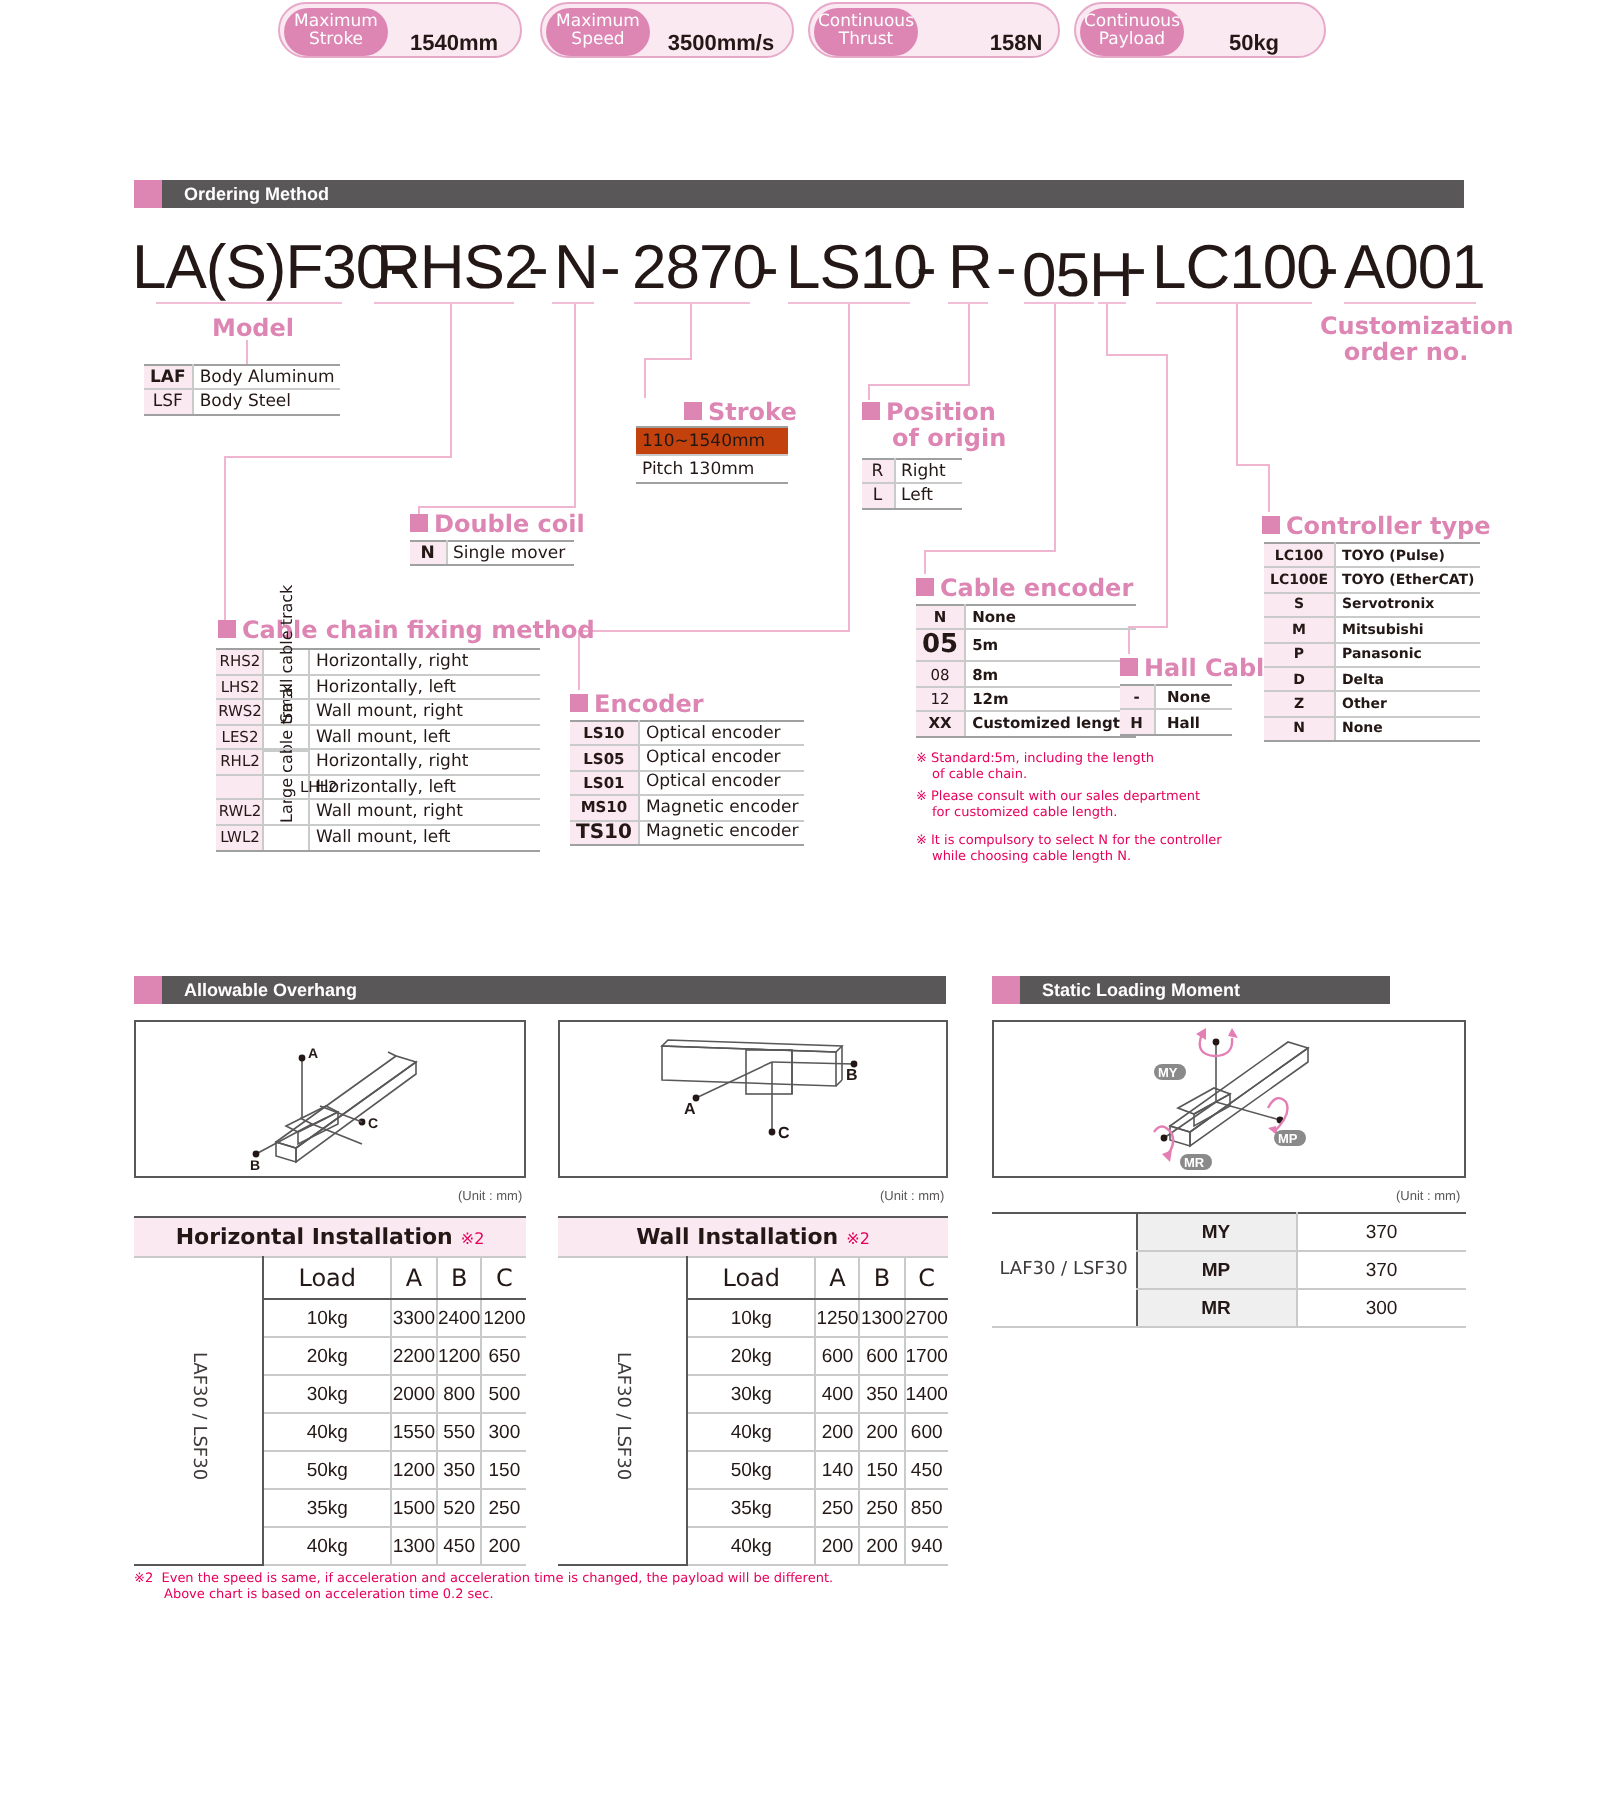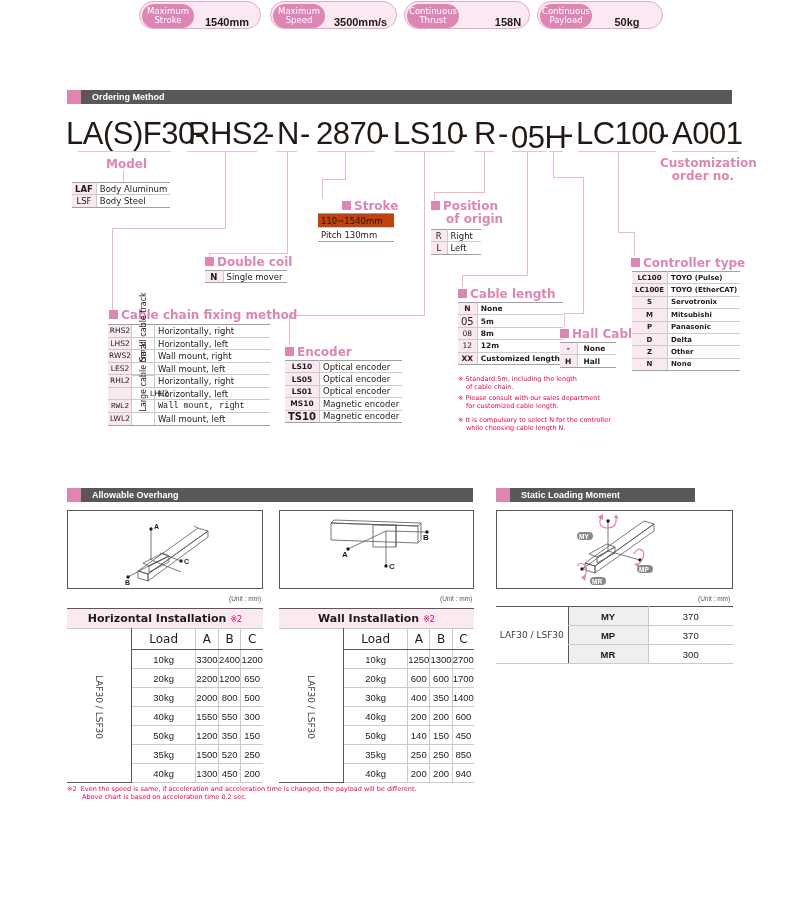--- a/index.html
+++ b/index.html
@@ -206,21 +206,21 @@
         <span style="position: absolute; left: 50px; white-space: nowrap;">Wall mount, left</span>
       </div>
       <div style="position: absolute; left: 0px; top: 50px; width: 162px; height: 12.5px; line-height: 12px; border-bottom: 1px solid rgb(201, 202, 202);">
         <span style="position: absolute; left: 0px; width: 24px; text-align: center; font-size: 7.5px;">RHL2</span>
         <span style="position: absolute; left: 50px; white-space: nowrap;">Horizontally, right</span>
       </div>
       <div style="position: absolute; left: 0px; top: 62.5px; width: 162px; height: 12.5px; line-height: 12px; border-bottom: 1px solid rgb(201, 202, 202);">
         <span style="position: absolute; left: 0px; width: 24px; text-align: center; font-size: 7.5px; padding-left: 42px;">LHL2</span>
         <span style="position: absolute; left: 50px; white-space: nowrap;">Horizontally, left</span>
       </div>
-      <div style="position: absolute; left: 0px; top: 75px; width: 162px; height: 12.5px; line-height: 12px; border-bottom: 1px solid rgb(201, 202, 202); font-family: Liberation Mono, monospace;">
+      <div style="position: absolute; left: 0px; top: 75px; width: 162px; height: 12.5px; line-height: 12px; border-bottom: 1px solid rgb(201, 202, 202);">
         <span style="position: absolute; left: 0px; width: 24px; text-align: center; font-size: 7.5px;">RWL2</span>
         <span style="position: absolute; left: 50px; white-space: nowrap;">Wall mount, right</span>
       </div>
       <div style="position: absolute; left: 0px; top: 87.5px; width: 162px; height: 12.5px; line-height: 12px;">
         <span style="position: absolute; left: 0px; width: 24px; text-align: center; font-size: 7.5px;">LWL2</span>
         <span style="position: absolute; left: 50px; white-space: nowrap;">Wall mount, left</span>
       </div>
     </div>
 </div>
 
@@ -243,29 +243,29 @@
         <td class="k" style="font-size:7.5px">MS10</td>
         <td>Magnetic encoder</td>
       </tr>
   <tr>
         <td class="k" style="font-size:10px">TS10</td>
         <td>Magnetic encoder</td>
       </tr>
 </tbody>
   </table>
 
-<div class="ptitle sq" style="left:458px;top:288px;">Cable length</div>
+<div class="ptitle sq" style="left:458px;top:288px;">Cable encoder</div>
 <table class="opt" style="left:458px;top:302px;width:95px;font-weight:bold;">
   <tbody>
       <tr>
         <td class="k" style="width:17px;font-size:7.5px">N</td>
         <td style="font-size:7.5px">None</td>
       </tr>
   <tr>
-        <td class="k" style="font-size:10px;font-weight:normal">05</td>
+        <td class="k" style="font-size:13px;font-weight:bold">05</td>
         <td style="font-size:7.5px">5m</td>
       </tr>
   <tr>
         <td class="k" style="font-size:7.5px;font-weight:normal">08</td>
         <td style="font-size:7.5px">8m</td>
       </tr>
   <tr>
         <td class="k" style="font-size:7.5px;font-weight:normal">12</td>
         <td style="font-size:7.5px">12m</td>
       </tr>

